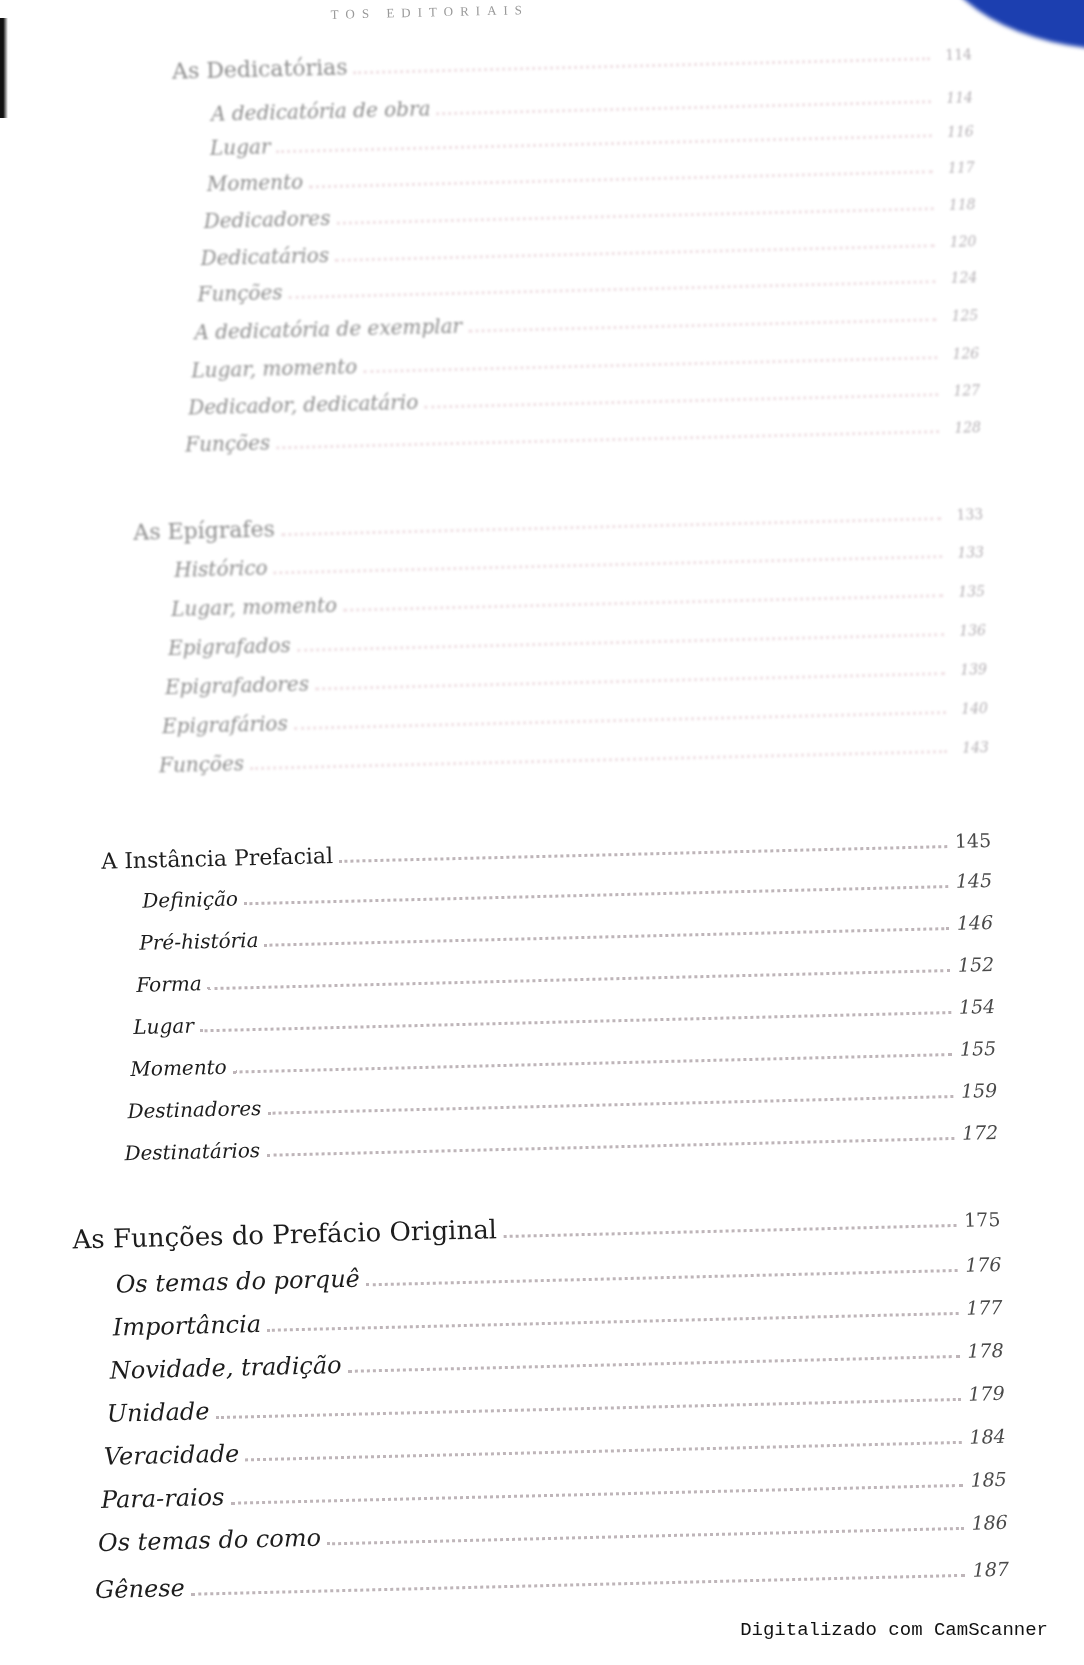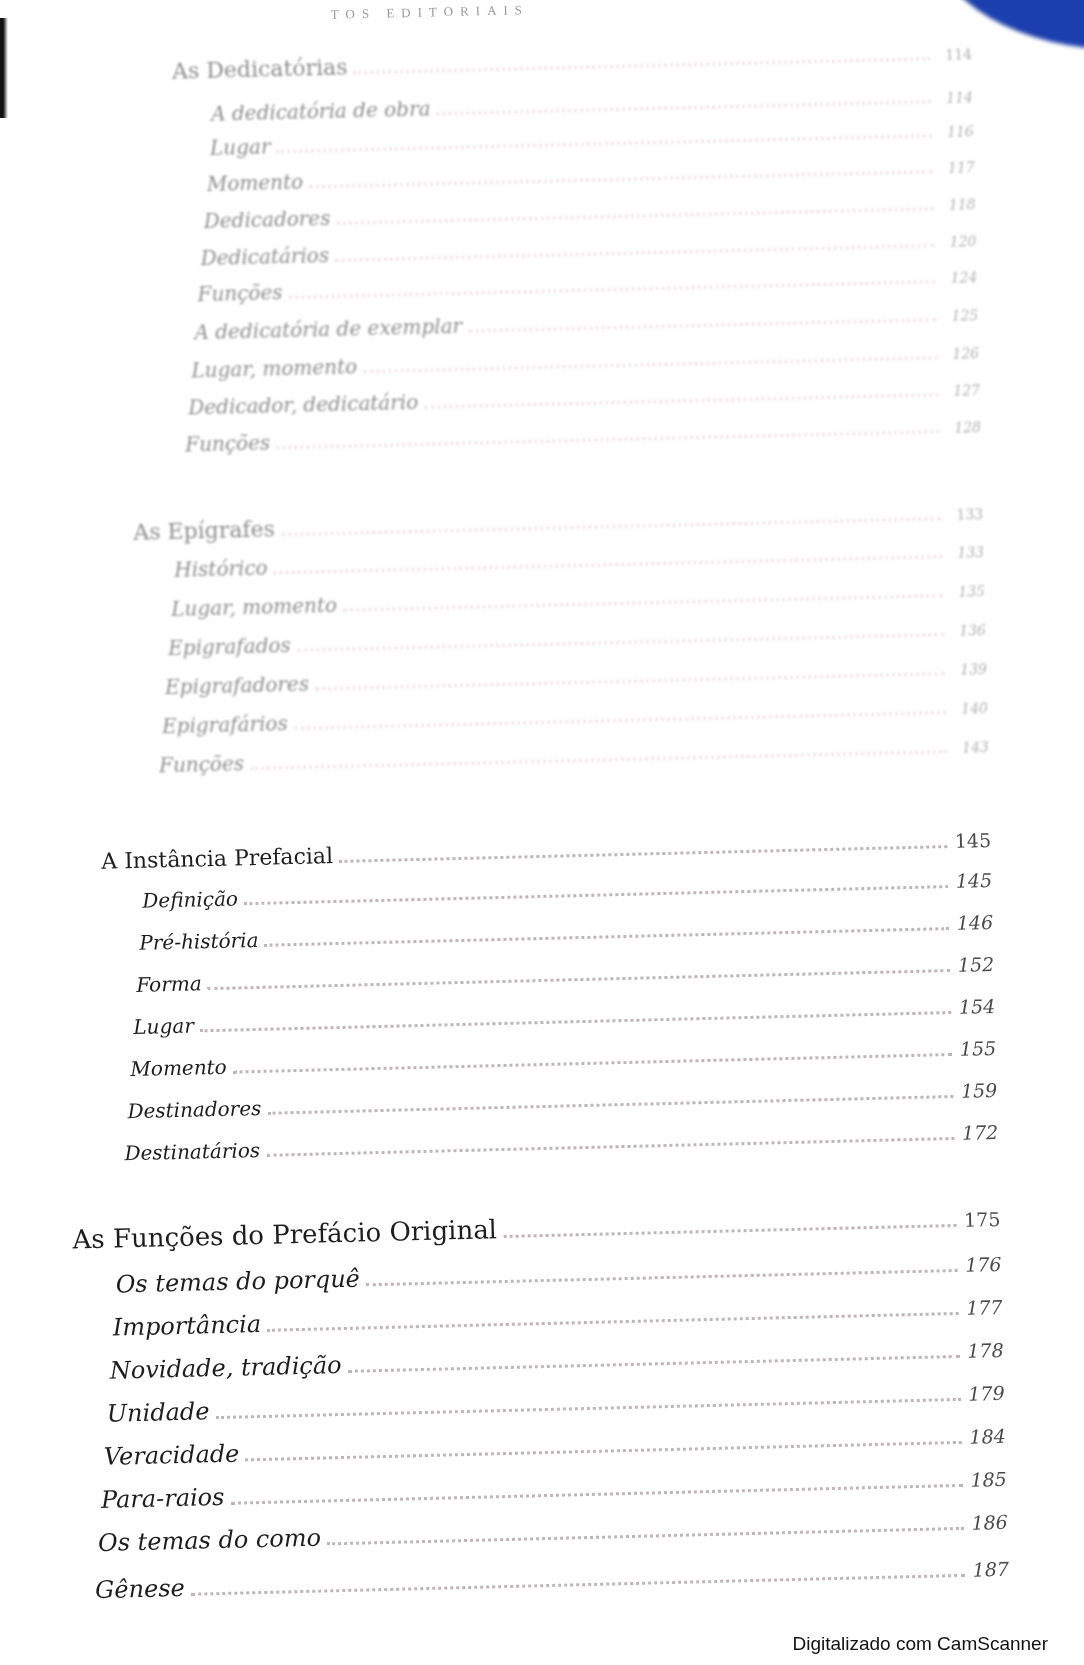--- a/index.html
+++ b/index.html
@@ -47,22 +47,22 @@
   .crisp { color: #1d1d1d; }
   .crisp .toc-dots { border-color: #8a7a80; }
   .crisp .toc-page { color: #4a4a4a; }
 
   .h1 { font-size: 26px; font-style: normal; }
   .h2 { font-size: 22px; font-style: normal; }
   .item { font-size: 20px; font-style: italic; }
   .item-lg { font-size: 24px; font-style: italic; }
 
   .footer {
-    position: absolute; right: 36px; bottom: 10px;
-    font-family: Liberation Sans, sans-serif; font-size: 19px; color: #111;
+    position: absolute; right: 36px; bottom: 24px;
+    font-family: Liberation Mono, monospace; font-size: 19px; color: #111;
   }
 </style>
 </head>
 <body>
 
 <div class="corner-blue"></div>
 <div class="left-edge"></div>
 
 <div class="page">
   <div class="running-head">TOS EDITORIAIS</div>

